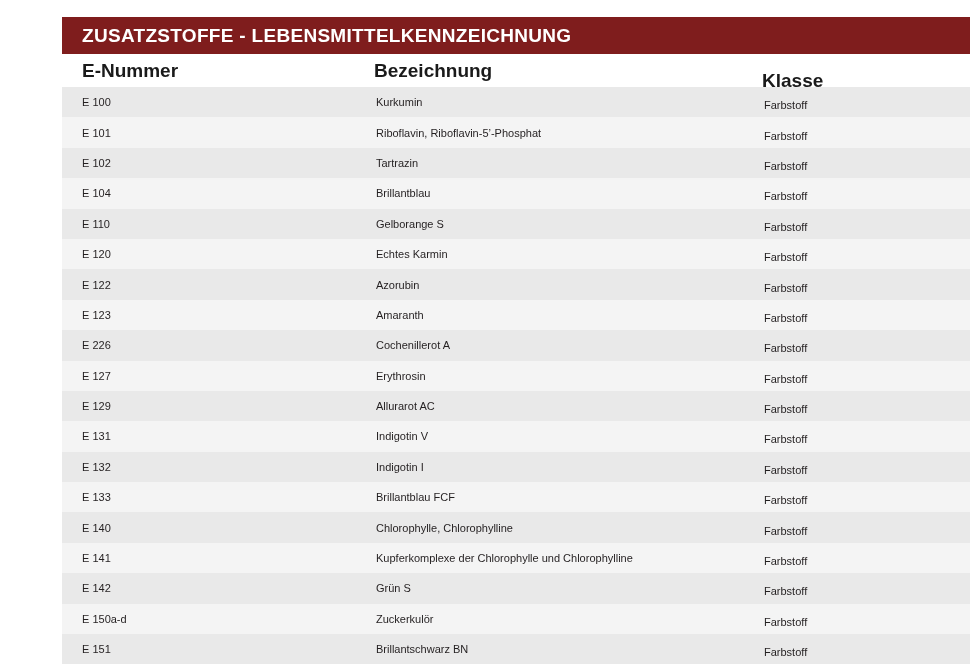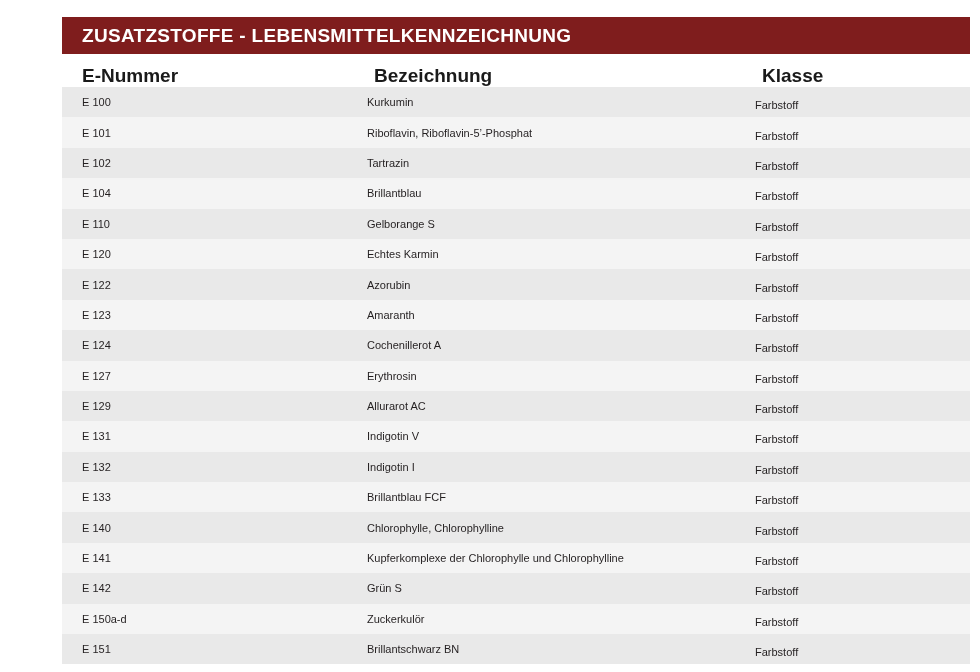--- a/index.html
+++ b/index.html
@@ -39,21 +39,21 @@
   .title-bar .title-text {
     color: #ffffff;
     font-size: 19px;
     font-weight: bold;
     letter-spacing: 0.3px;
   }
   .head-row {
     background: #ffffff;
     height: 33px;
     display: flex;
-    align-items: flex-end;
+    align-items: center;
     box-sizing: border-box;
   }
   .head-row .cell {
     font-size: 19px;
     font-weight: bold;
     color: #1a1a1a;
     box-sizing: border-box;
   }
   .row {
     display: flex;
@@ -84,21 +84,21 @@
     flex: 0 0 388px;
   }
   .col-class {
     width: 215px;
     flex: 0 0 215px;
   }
   .head-row .col-num { padding-left: 20px; }
   .head-row .col-name { padding-left: 0px; margin-left: 7px; }
   .head-row .col-class { padding-left: 0px; margin-top: 20px; }
   .row .col-num { padding-left: 20px; }
-  .row .col-name { padding-left: 0px; }
+  .row .col-name { padding-left: 0px; margin-left: 9px; }
   .row .col-class { padding-left: 0px; }
   .cell.cls {
     position: relative;
     top: 3px;
   }
 </style>
 </head>
 <body>
 
 <div class="page">
@@ -149,21 +149,21 @@
           <div class="cell col-num">E 122</div>
           <div class="cell col-name">Azorubin</div>
           <div class="cell col-class cls">Farbstoff</div>
         </div>
         <div class="row even">
           <div class="cell col-num">E 123</div>
           <div class="cell col-name">Amaranth</div>
           <div class="cell col-class cls">Farbstoff</div>
         </div>
         <div class="row odd">
-          <div class="cell col-num">E 124</div>
+          <div class="cell col-num">E 226</div>
           <div class="cell col-name">Cochenillerot A</div>
           <div class="cell col-class cls">Farbstoff</div>
         </div>
         <div class="row even">
           <div class="cell col-num">E 127</div>
           <div class="cell col-name">Erythrosin</div>
           <div class="cell col-class cls">Farbstoff</div>
         </div>
         <div class="row odd">
           <div class="cell col-num">E 129</div>

